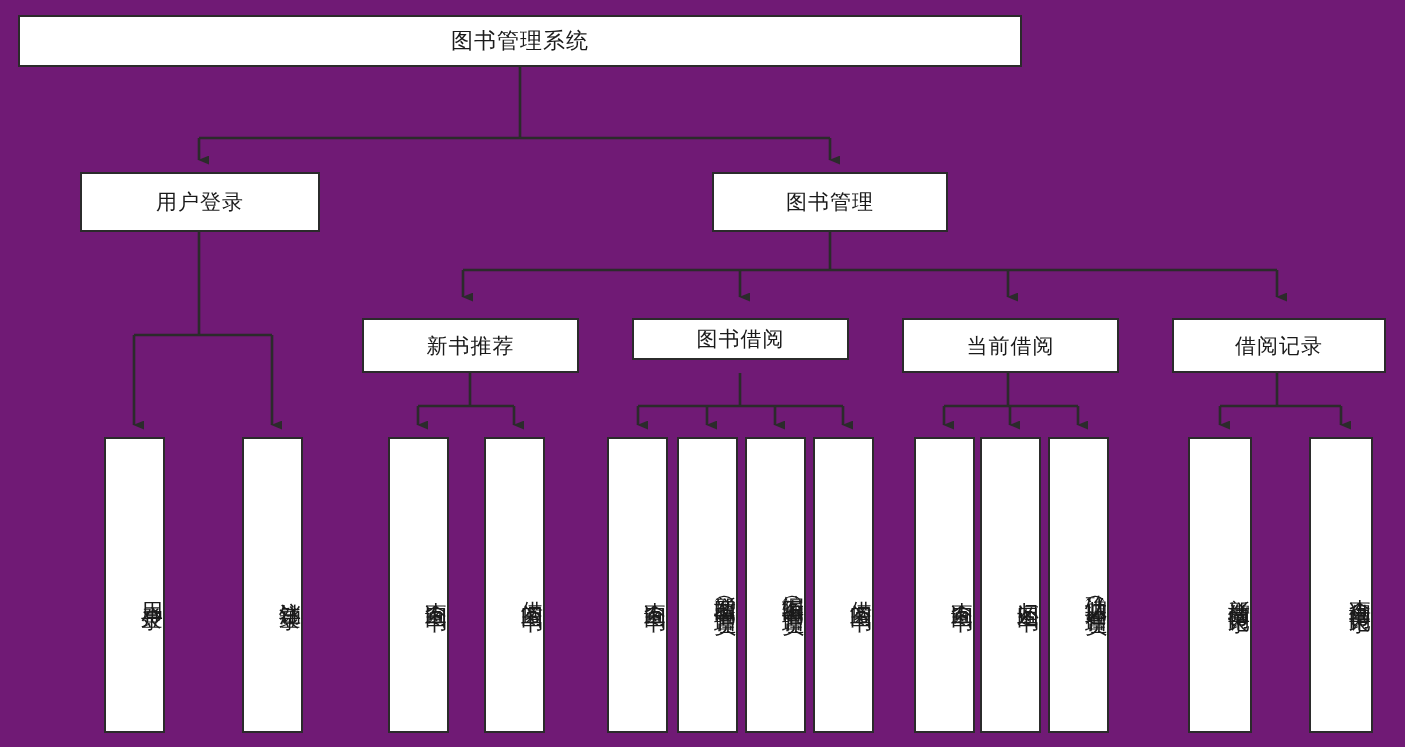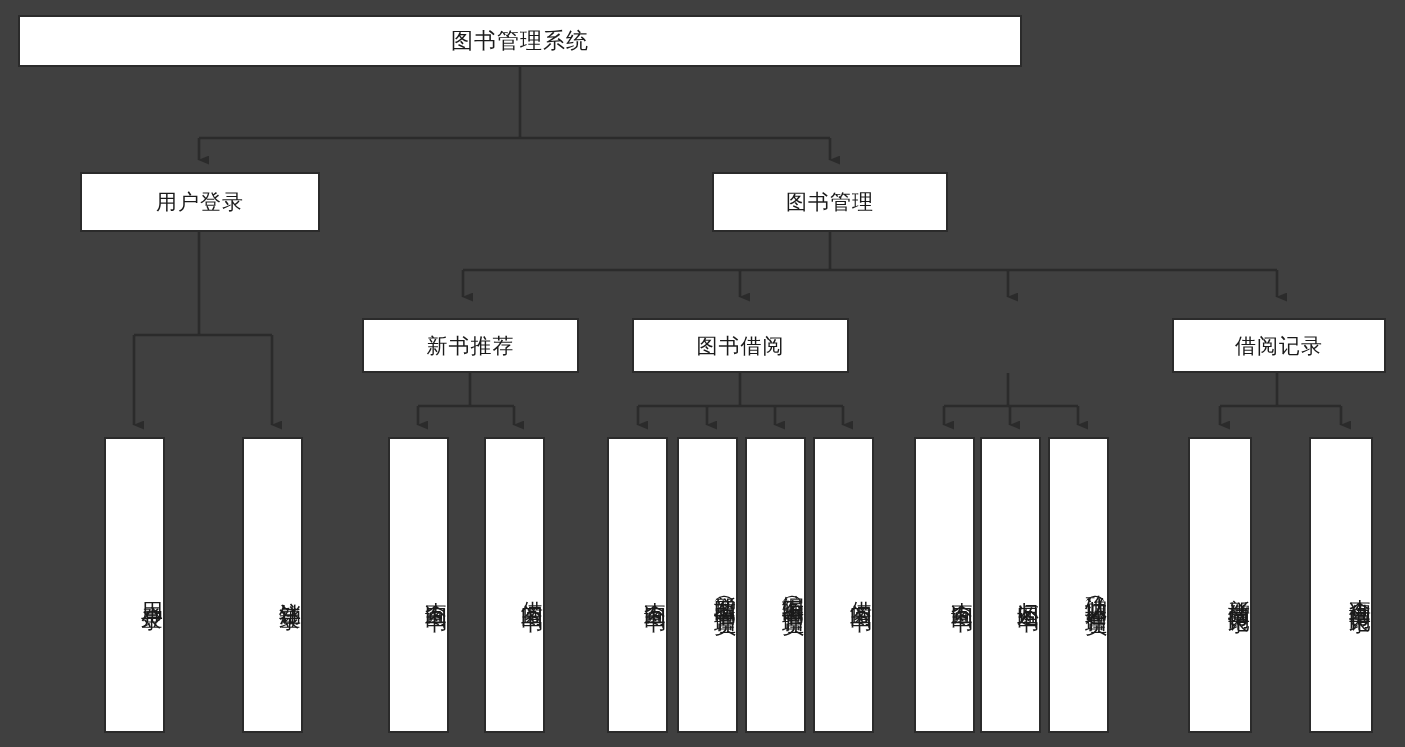--- a/index.html
+++ b/index.html
@@ -7,21 +7,21 @@
     padding: 0;
     background: #ffffff;
   }
   body {
     font-family: "DejaVu Sans", "Liberation Sans", sans-serif;
   }
   #canvas {
     position: relative;
     width: 1405px;
     height: 747px;
-    background: #404040;
+    background: #701a75;
     overflow: hidden;
   }
   svg.connectors {
     position: absolute;
     left: 0;
     top: 0;
     width: 1405px;
     height: 747px;
     pointer-events: none;
   }
@@ -133,24 +133,27 @@
   </div>
 
   <div class="node node-h" style="left:362px; top:318px; width:217px; height:55px;">
     <span>新书推荐</span>
   </div>
 
   <div class="node node-h" style="left:712px; top:172px; width:236px; height:60px;">
     <span>图书管理</span>
   </div>
 
-  <div class="node node-h" style="left:632px; top:318px; width:217px; height:55px;">
+  <div class="node node-h" style="left:632px; top:318px; width:217px; height:42px;">
     <span>图书借阅</span>
   </div>
 
+  <div class="node node-h" style="left:902px; top:318px; width:217px; height:55px;">
+    <span>当前借阅</span>
+  </div>
 
   <div class="node node-h" style="left:1172px; top:318px; width:214px; height:55px;">
     <span>借阅记录</span>
   </div>
 
   <div class="node node-v" style="left:104px; top:437px; width:61px; height:296px;">
     <span class="vlabel">用户登录</span>
   </div>
 
   <div class="node node-v" style="left:242px; top:437px; width:61px; height:296px;">

